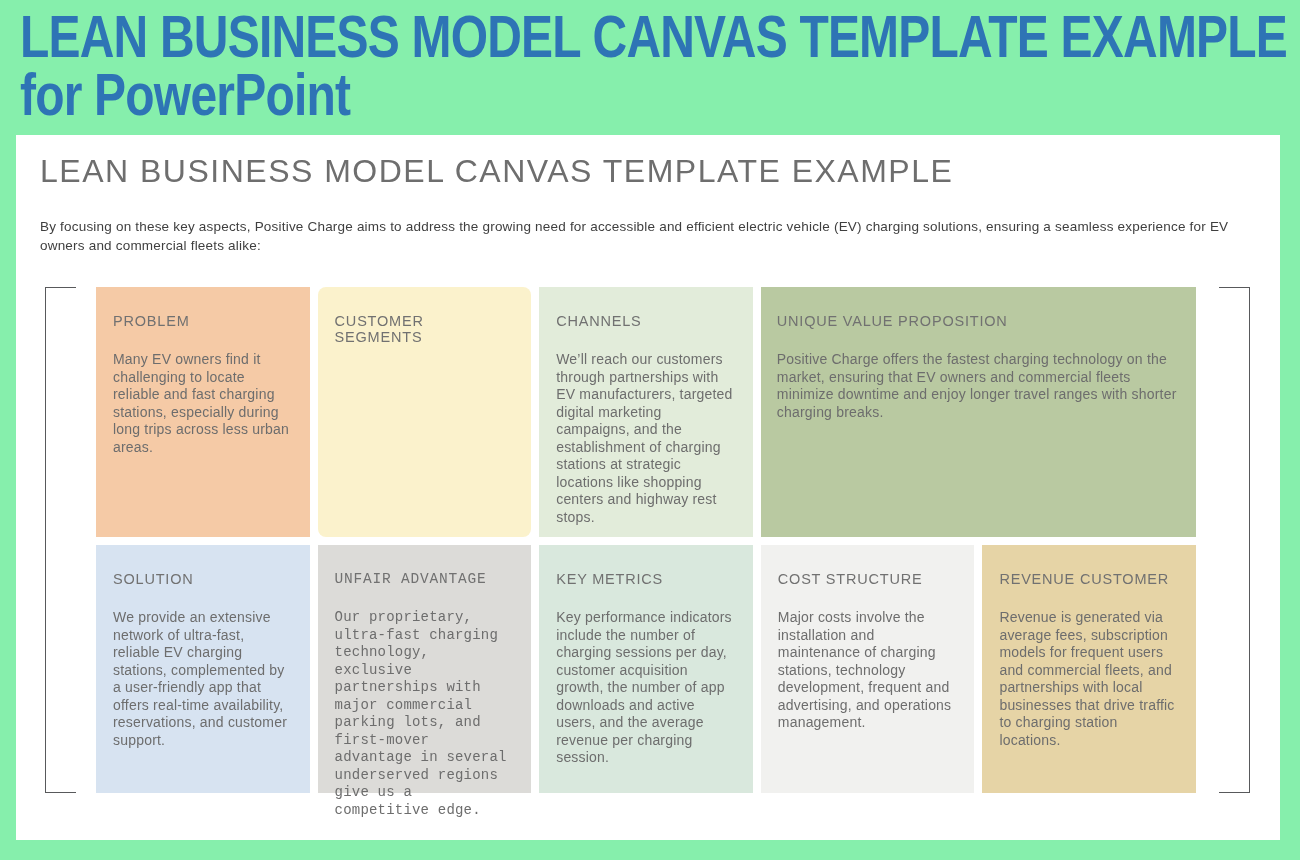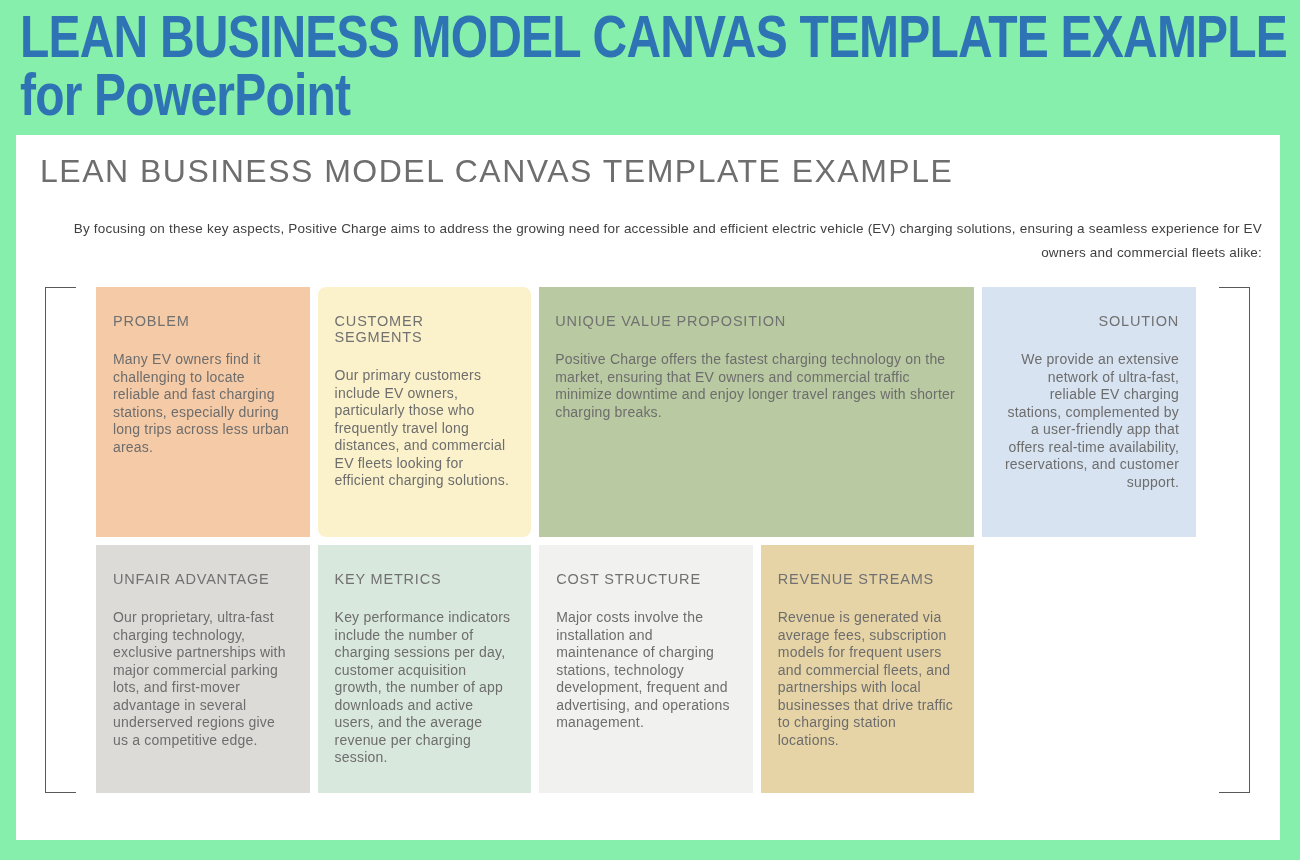--- a/index.html
+++ b/index.html
@@ -38,23 +38,22 @@
   }
   .canvas-title {
     margin: 0; padding: 16px 0 0 24px;
     font-size: 32px; font-weight: 400; color: #6e6e6e;
     letter-spacing: 1.5px; line-height: 40px;
     white-space: nowrap;
   }
   .intro {
     margin: 26px 24px 0 24px;
     width: 1222px;
-    font-size: 13.5px; line-height: 24px; color: #3f3f3f;
+    font-size: 13.5px; line-height: 19px; color: #3f3f3f;
     letter-spacing: 0.2px;
-    text-align: right;
   }
 
   
   .canvas-area {
     position: absolute; top: 152px; left: 0; right: 0; height: 507px;
   }
   .bracket {
     position: absolute; top: 0; height: 504px; width: 30px;
   }
   .bracket-left {
@@ -113,51 +112,54 @@
 
       <div class="grid">
 
         <div class="card" style="background: rgb(245, 202, 166);">
           <div class="card-title">PROBLEM</div>
           <p class="card-body">Many EV owners find it challenging to locate reliable and fast charging stations, especially during long trips across less urban areas.</p>
         </div>
 
         <div class="card" style="background: rgb(251, 242, 204); border-radius: 8px;">
           <div class="card-title">CUSTOMER SEGMENTS</div>
-          <p class="card-body">Our primary customers include EV owners, particularly those who frequently travel long distances, and commercial EV fleets looking for efficient charging solutions.</p>
         </div>
 
+        <div class="card" style="background: rgb(226, 236, 218);">
+          <div class="card-title">CHANNELS</div>
+          <p class="card-body">We’ll reach our customers through partnerships with EV manufacturers, targeted digital marketing campaigns, and the establishment of charging stations at strategic locations like shopping centers and highway rest stops.</p>
+        </div>
 
         <div class="card span2" style="background: rgb(185, 201, 161);">
           <div class="card-title">UNIQUE VALUE PROPOSITION</div>
-          <p class="card-body">Positive Charge offers the fastest charging technology on the market, ensuring that EV owners and commercial traffic minimize downtime and enjoy longer travel ranges with shorter charging breaks.</p>
+          <p class="card-body">Positive Charge offers the fastest charging technology on the market, ensuring that EV owners and commercial fleets minimize downtime and enjoy longer travel ranges with shorter charging breaks.</p>
         </div>
 
-        <div class="card" style="background: rgb(215, 227, 241); text-align: right;">
+        <div class="card" style="background: rgb(215, 227, 241);">
           <div class="card-title">SOLUTION</div>
           <p class="card-body">We provide an extensive network of ultra-fast, reliable EV charging stations, complemented by a user-friendly app that offers real-time availability, reservations, and customer support.</p>
         </div>
 
-        <div class="card" style="background: rgb(220, 219, 216);">
+        <div class="card" style="background: rgb(220, 219, 216); font-family: Liberation Mono, monospace;">
           <div class="card-title">UNFAIR ADVANTAGE</div>
           <p class="card-body">Our proprietary, ultra-fast charging technology, exclusive partnerships with major commercial parking lots, and first-mover advantage in several underserved regions give us a competitive edge.</p>
         </div>
 
         <div class="card" style="background: rgb(217, 232, 221);">
           <div class="card-title">KEY METRICS</div>
           <p class="card-body">Key performance indicators include the number of charging sessions per day, customer acquisition growth, the number of app downloads and active users, and the average revenue per charging session.</p>
         </div>
 
         <div class="card" style="background: rgb(241, 241, 239);">
           <div class="card-title">COST STRUCTURE</div>
           <p class="card-body">Major costs involve the installation and maintenance of charging stations, technology development, frequent and advertising, and operations management.</p>
         </div>
 
         <div class="card" style="background: rgb(230, 212, 166);">
-          <div class="card-title">REVENUE STREAMS</div>
+          <div class="card-title">REVENUE CUSTOMER</div>
           <p class="card-body">Revenue is generated via average fees, subscription models for frequent users and commercial fleets, and partnerships with local businesses that drive traffic to charging station locations.</p>
         </div>
 
       </div>
     </div>
   </main>
 
 </div>
 
 </body></html>

